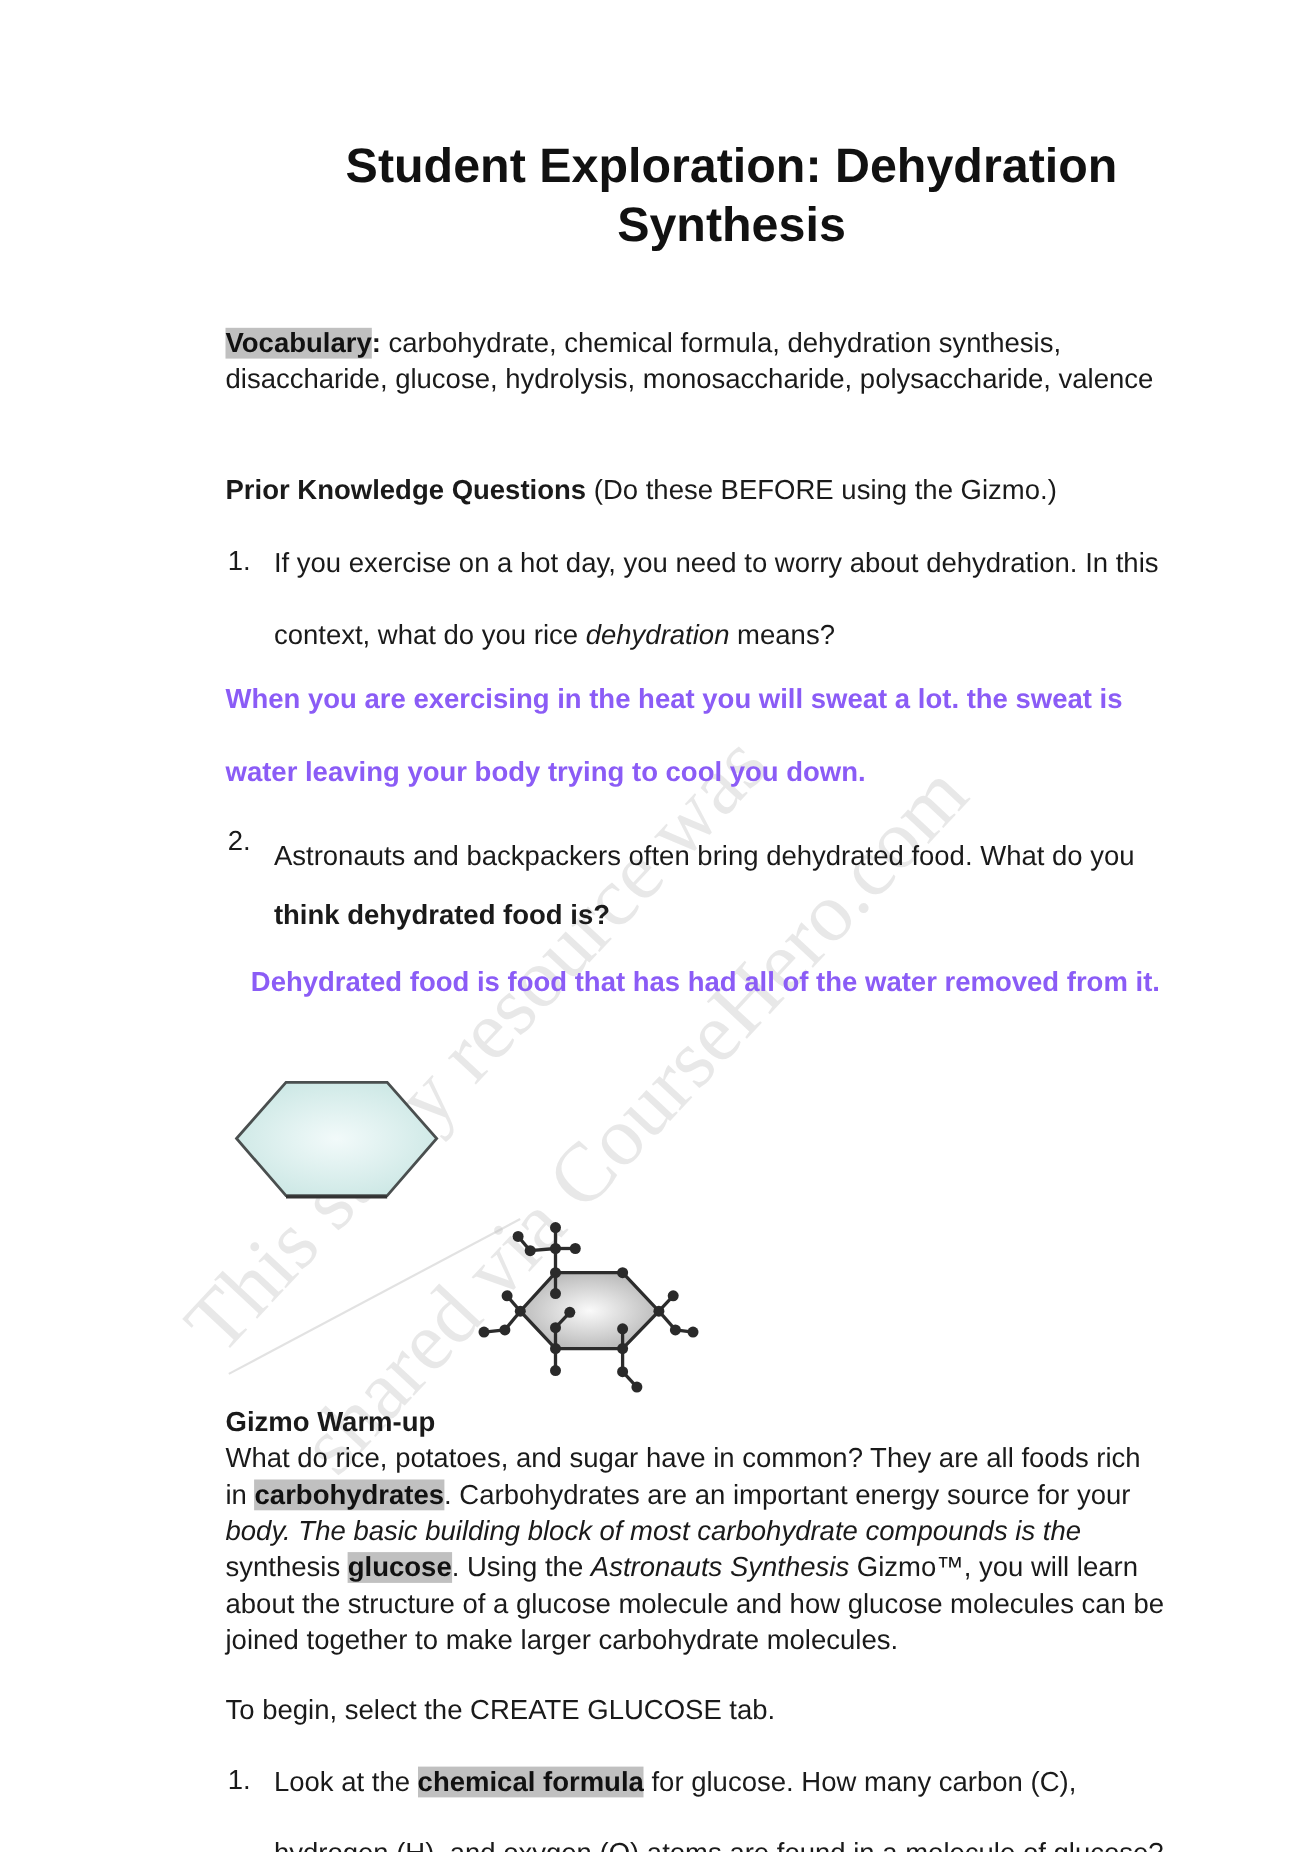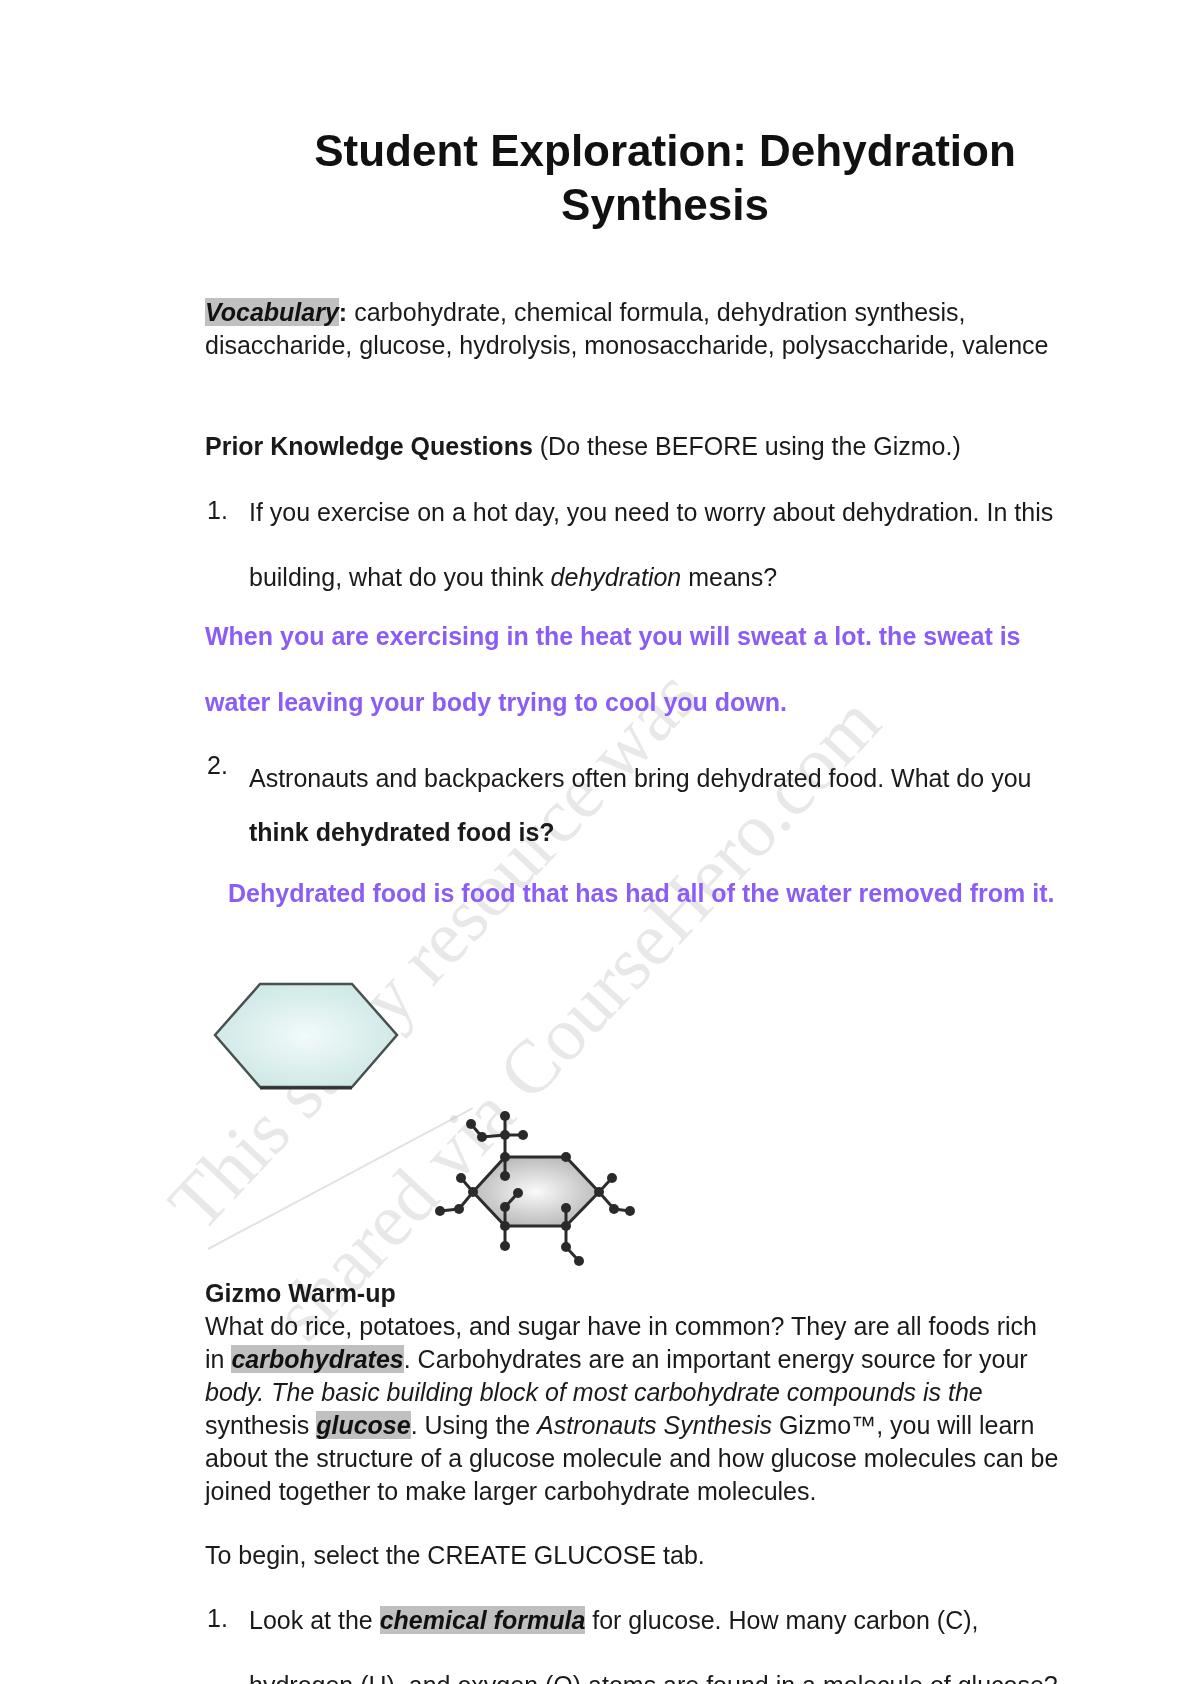--- a/index.html
+++ b/index.html
@@ -6,21 +6,21 @@
     body {
       width: 1190px; height: 1684px; position: relative; overflow: hidden;
       font-family: "Liberation Sans", sans-serif; color: #1a1a1a;
     }
     .abs { position: absolute; white-space: nowrap; }
     .title {
       position: absolute; left: 0; width: 1330px; text-align: center;
       font-weight: bold; font-size: 44px; line-height: 54px; color: #111;
     }
     .body-text { font-size: 25px; line-height: 33px; }
-    .hl { background: #c0c0c0; font-weight: bold; color: #111; font-style: italic; }
+    .hl { background: #c0c0c0; font-weight: bold; color: #111; }
     .answer { color: #8b5cf6; font-weight: bold; font-size: 25px; }
     .num { position: absolute; font-size: 25px; }
     .watermark {
       position: absolute; font-family: "Liberation Serif", serif;
       color: rgba(190,190,190,0.35); white-space: nowrap; pointer-events: none;
       transform-origin: left bottom;
     }
     .wm-line { position: absolute; height: 2px; background: rgba(190,190,190,0.45); transform-origin: left center; }
   </style>
 </head>
@@ -38,21 +38,21 @@
 </div>
 <div class="abs body-text" style="left:205px; top:329px;">disaccharide, glucose, hydrolysis, monosaccharide, polysaccharide, valence</div>
 
 <div class="abs body-text" style="left:205px; top:430px;">
   <span style="font-weight:bold">Prior Knowledge Questions</span><span> (Do these BEFORE using the Gizmo.)</span>
 </div>
 
 <div class="num" style="left:207px; top:496px;">1.</div>
 <div class="abs body-text" style="left:249px; top:496px;">If you exercise on a hot day, you need to worry about dehydration. In this</div>
 <div class="abs body-text" style="left:249px; top:561px;">
-  <span>building, what do you think </span><em>dehydration</em><span> means?</span>
+  <span>context, what do you rice </span><em>dehydration</em><span> means?</span>
 </div>
 <div class="abs answer" style="left:205px; top:622px;">When you are exercising in the heat you will sweat a lot. the sweat is</div>
 <div class="abs answer" style="left:205px; top:688px;">water leaving your body trying to cool you down.</div>
 
 <div class="num" style="left:207px; top:751px;">2.</div>
 <div class="abs body-text" style="left:249px; top:751px;margin-top:11px;">Astronauts and backpackers often bring dehydrated food. What do you</div>
 <div class="abs body-text" style="left:249px; top:816px;font-weight:bold;">think dehydrated food is?</div>
 <div class="abs answer" style="left:228px; top:879px;">Dehydrated food is food that has had all of the water removed from it.</div>
 
 <svg style="position:absolute; left:0; top:0;" width="1190" height="1684" viewBox="0 0 1190 1684">

